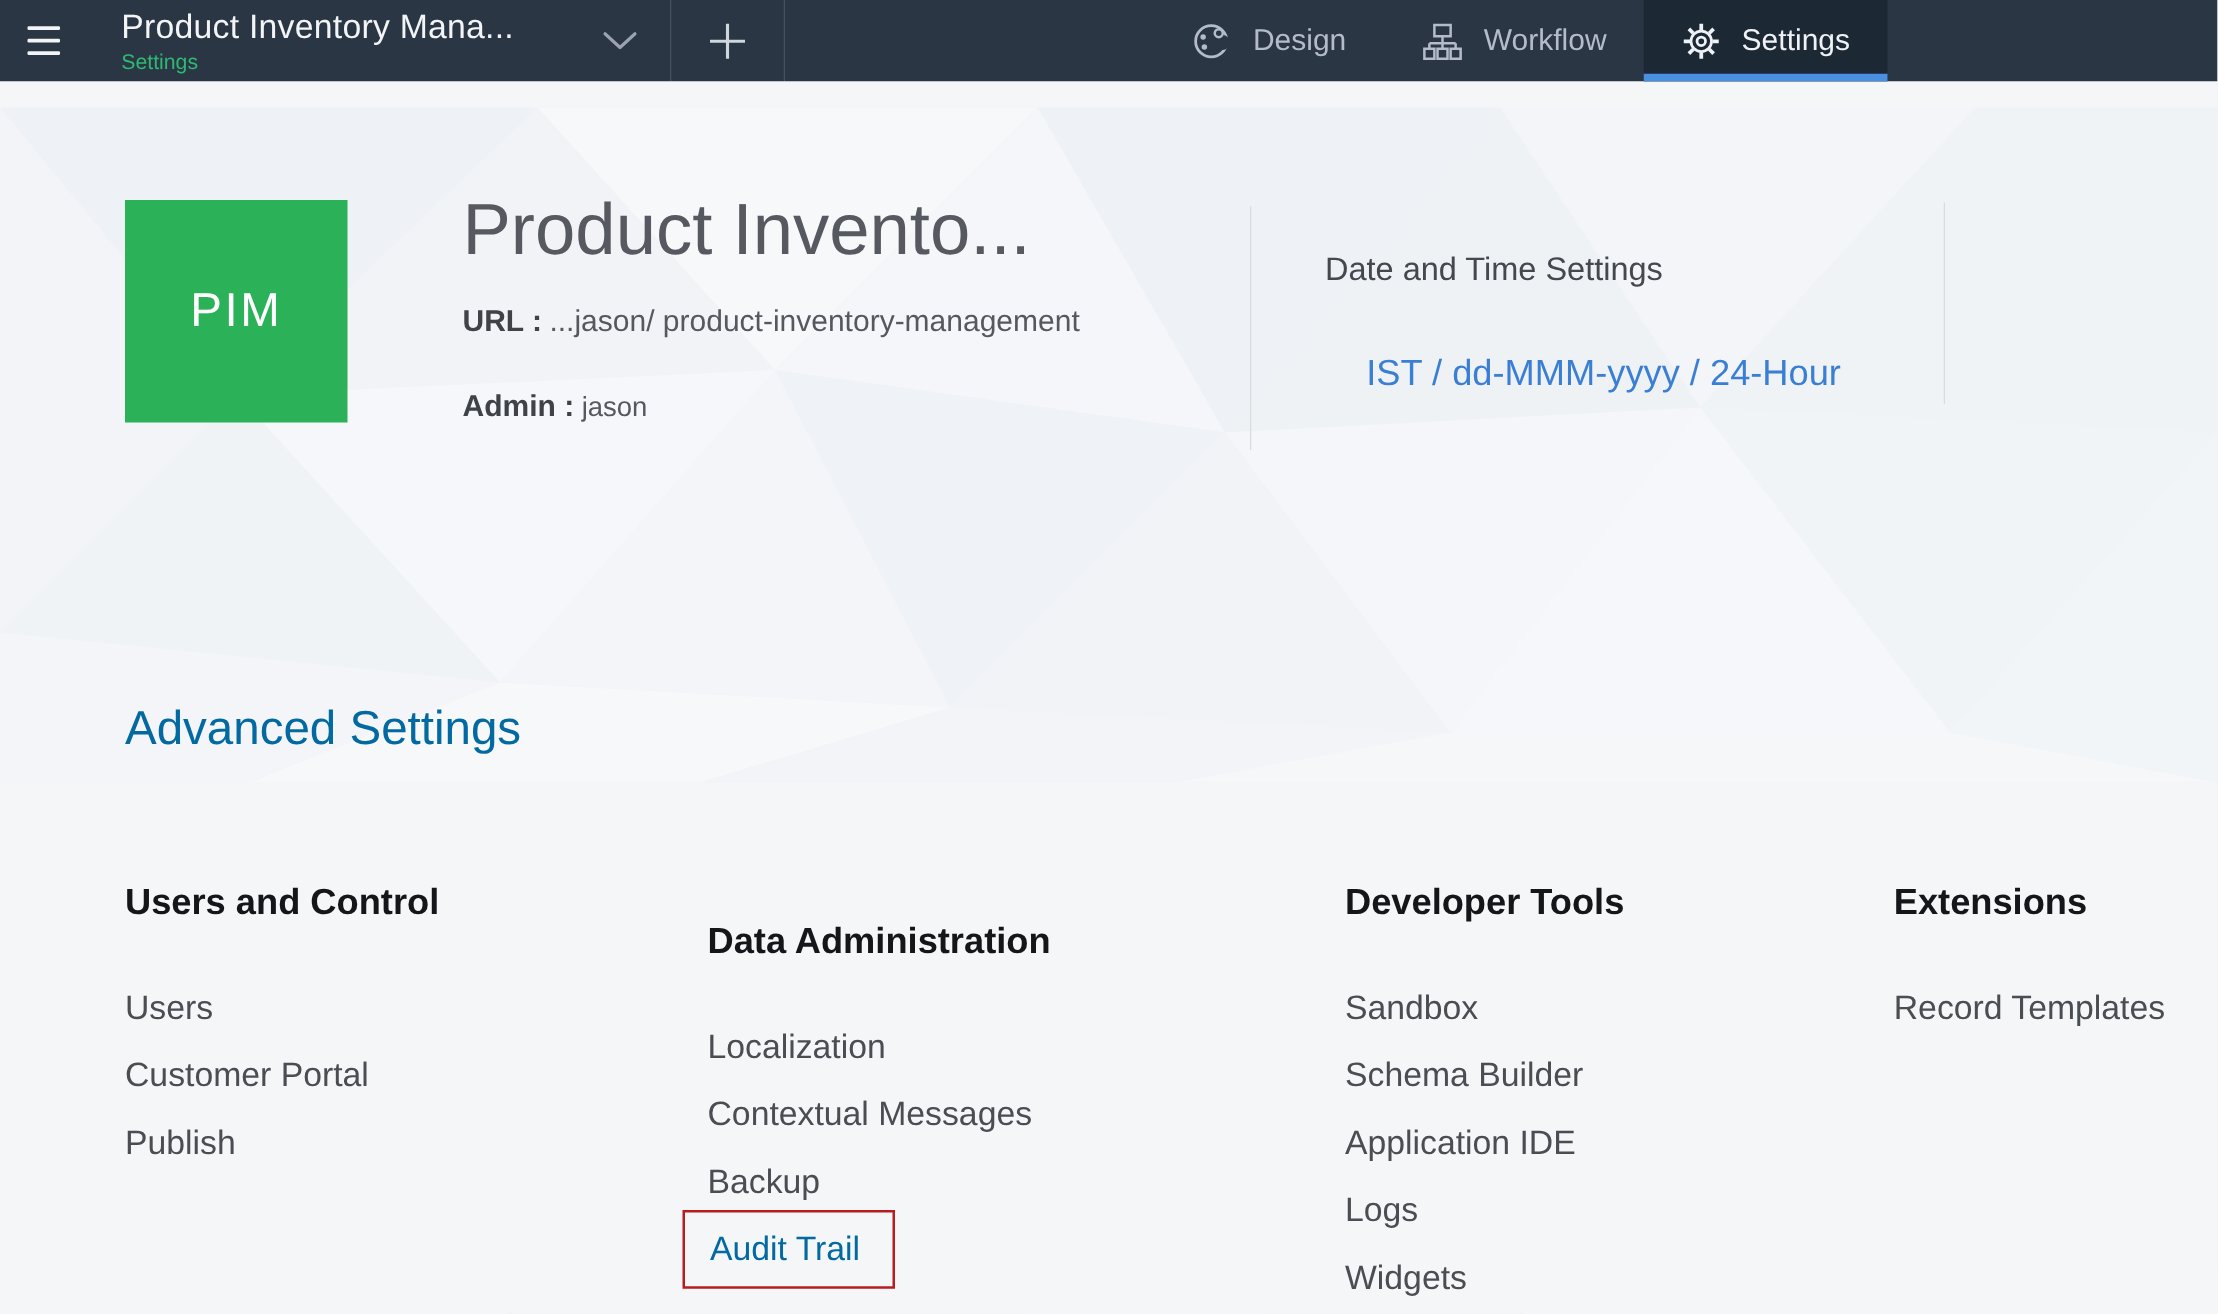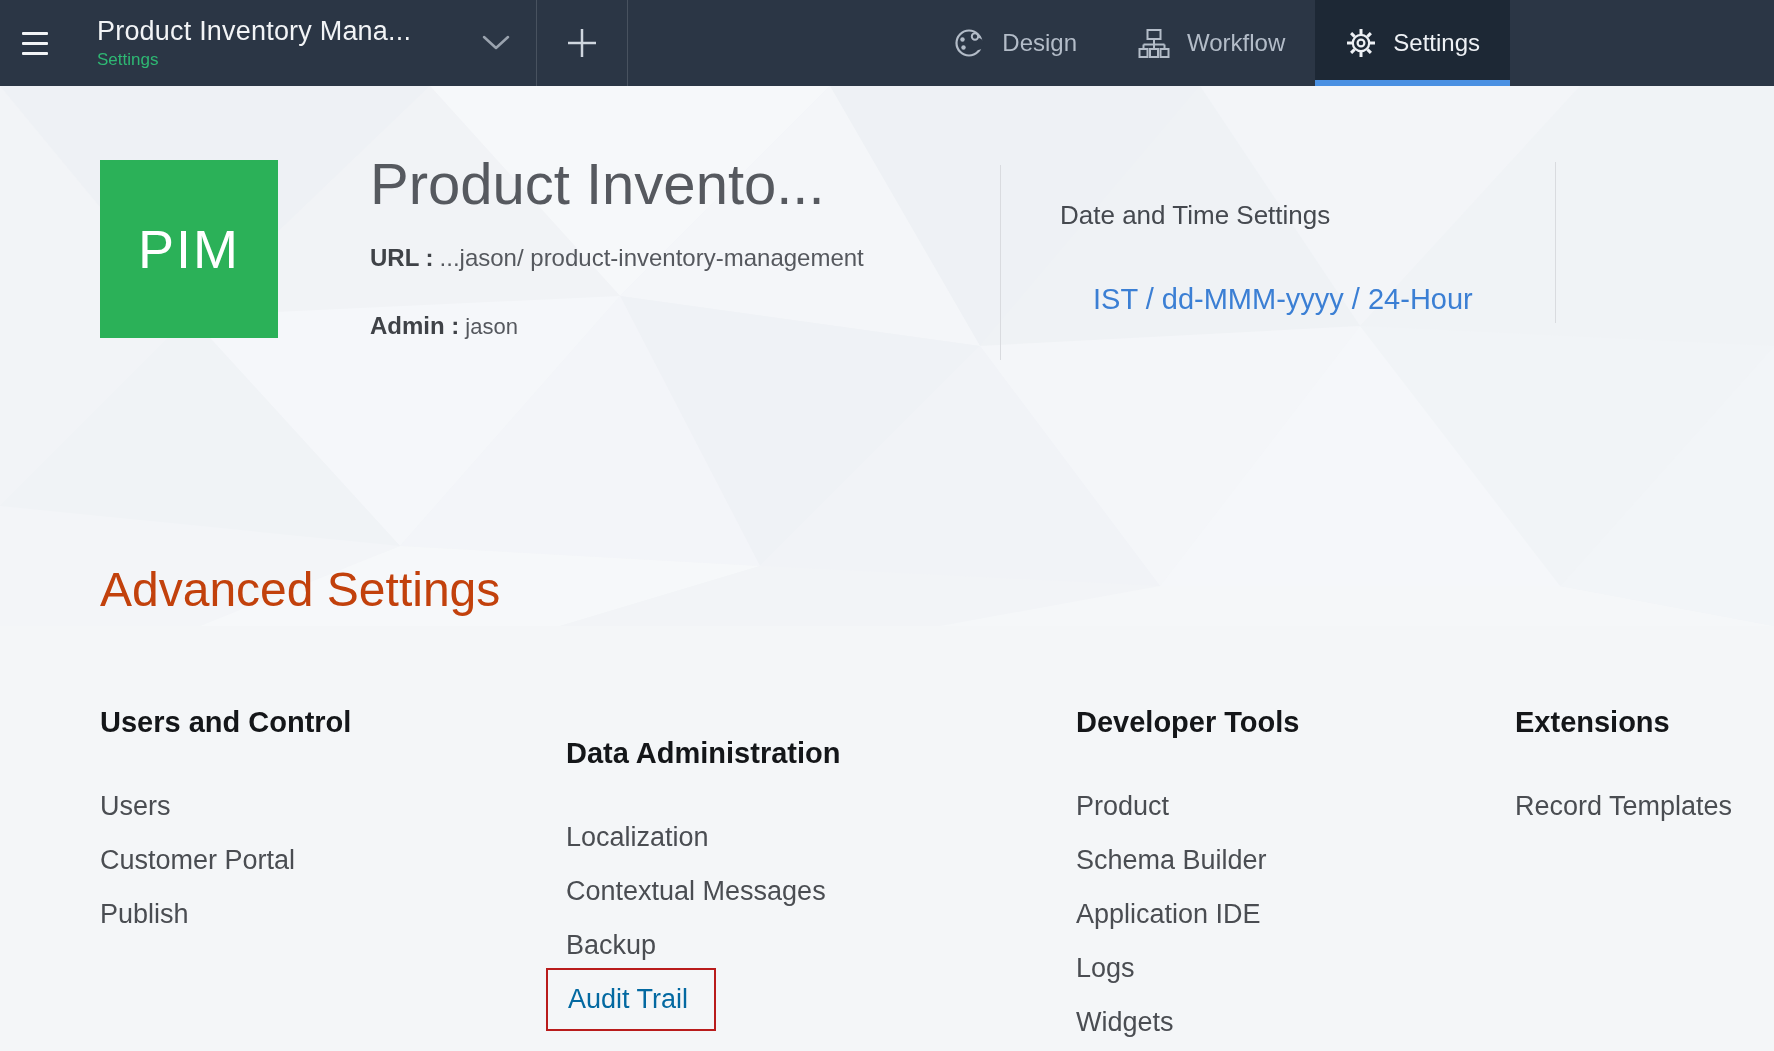--- a/index.html
+++ b/index.html
@@ -4,21 +4,21 @@
 <style>
   * { margin:0; padding:0; box-sizing:border-box; }
   body { font-family:"Liberation Sans", sans-serif; background:#e9ebee; }
   .screen {
     position:relative; width:1774px; height:1051px; overflow:hidden;
     background:#f4f6f8; font-family:"Liberation Sans", sans-serif;
   }
 
   
   .topbar {
-    position:absolute; top:0; left:0; width:1774px; height:86px;
+    position:absolute; top:0; left:0; width:1774px; height:65px;
     background:#2b3645; display:flex; align-items:stretch; z-index:10;
   }
   .hamburger { width:70px; display:flex; flex-direction:column; justify-content:center; gap:7px; padding-left:22px; cursor:pointer; }
   .hamburger span { display:block; width:26px; height:3px; background:#f2f4f6; border-radius:1px; }
   .app-switch { width:466px; display:flex; align-items:center; padding-left:27px; cursor:pointer; }
   .app-titles { display:flex; flex-direction:column; gap:3px; }
   .app-title { color:#f2f4f6; font-size:27px; font-weight:400; letter-spacing:.2px; }
   .app-subtitle { color:#2eb873; font-size:17px; }
   .app-switch svg { margin-left:auto; margin-right:26px; }
   .vdiv { width:1px; background:rgba(255,255,255,.14); }
@@ -28,36 +28,36 @@
   .tab { position:relative; display:flex; align-items:center; gap:16px; padding:0 30px; color:#b3bcc8; font-size:24px; cursor:pointer; }
   .tab.active { background:#1d2835; color:#eef1f5; padding:0 30px; }
   .tab.active .underline { position:absolute; left:0; right:0; bottom:0; height:6px; background:#4a90e2; }
   .tab svg { flex:0 0 auto; }
 
   
   .pattern { position:absolute; top:86px; left:0; z-index:0; }
   .logo {
     position:absolute; left:100px; top:160px; width:178px; height:178px;
     background:#2bb158; color:#ffffff; display:flex; align-items:center; justify-content:center;
-    font-size:54px; letter-spacing:2px; z-index:2;
+    font-size:38px; letter-spacing:2px; z-index:2;
   }
   .app-name { position:absolute; left:370px; top:150px; font-size:58px; font-weight:300; color:#56595f; z-index:2; }
   .url-line { position:absolute; left:370px; top:244px; font-size:24px; z-index:2; }
   .admin-line { position:absolute; left:370px; top:312px; font-size:24px; z-index:2; }
   .meta-label { font-weight:bold; color:#3f4247; }
   .meta-value { color:#55585e; margin-left:6px; }
   .admin-line .meta-value { font-size:22px;margin-top:46px; }
   .vline { position:absolute; width:1px; background:#d9dbdf; z-index:2; }
   .vline1 { left:1000px; top:165px; height:195px; }
   .vline2 { left:1555px; top:162px; height:161px; }
   .dt-heading { position:absolute; left:1060px; top:200px; font-size:26px; color:#45494f; z-index:2; }
   .dt-value { position:absolute; left:1093px; top:255px; font-size:29px; color:#3b7fd4; cursor:pointer; z-index:2;margin-top:28px; }
 
   
-  .advanced-title { position:absolute; left:100px; top:562px; font-size:48px; font-weight:300; color:#c2410c; z-index:2; }
+  .advanced-title { position:absolute; left:100px; top:562px; font-size:38px; font-weight:300; color:#0369a1; z-index:2; }
   .col { position:absolute; top:706px; z-index:2; }
   .col-1 { left:100px; } .col-2 { left:566px;margin-top:31px; } .col-3 { left:1076px; } .col-4 { left:1515px; }
   .col h3 { font-size:29px; font-weight:bold; color:#141619; margin:0 0 40px 0; }
   .col ul { list-style:none; }
   .col li { height:54px; display:flex; align-items:center; font-size:27px; color:#4a4d52; cursor:pointer; overflow:visible; white-space:nowrap; }
   .col li span.hl {
     color:#0369a1; border:2px solid #b91c1c;
     padding:14px 26px 14px 20px; margin-left:-20px; background:transparent;
   }
 </style>
@@ -224,21 +224,21 @@
       <li>
           <span class="hl">Audit Trail</span>
         </li>
     </ul>
   </div>
 
   <div class="col col-3">
     <h3>Developer Tools</h3>
     <ul>
       <li>
-          <span>Product</span>
+          <span>Sandbox</span>
         </li>
       <li>
           <span>Schema Builder</span>
         </li>
       <li>
           <span>Application IDE</span>
         </li>
       <li>
           <span>Logs</span>
         </li>

